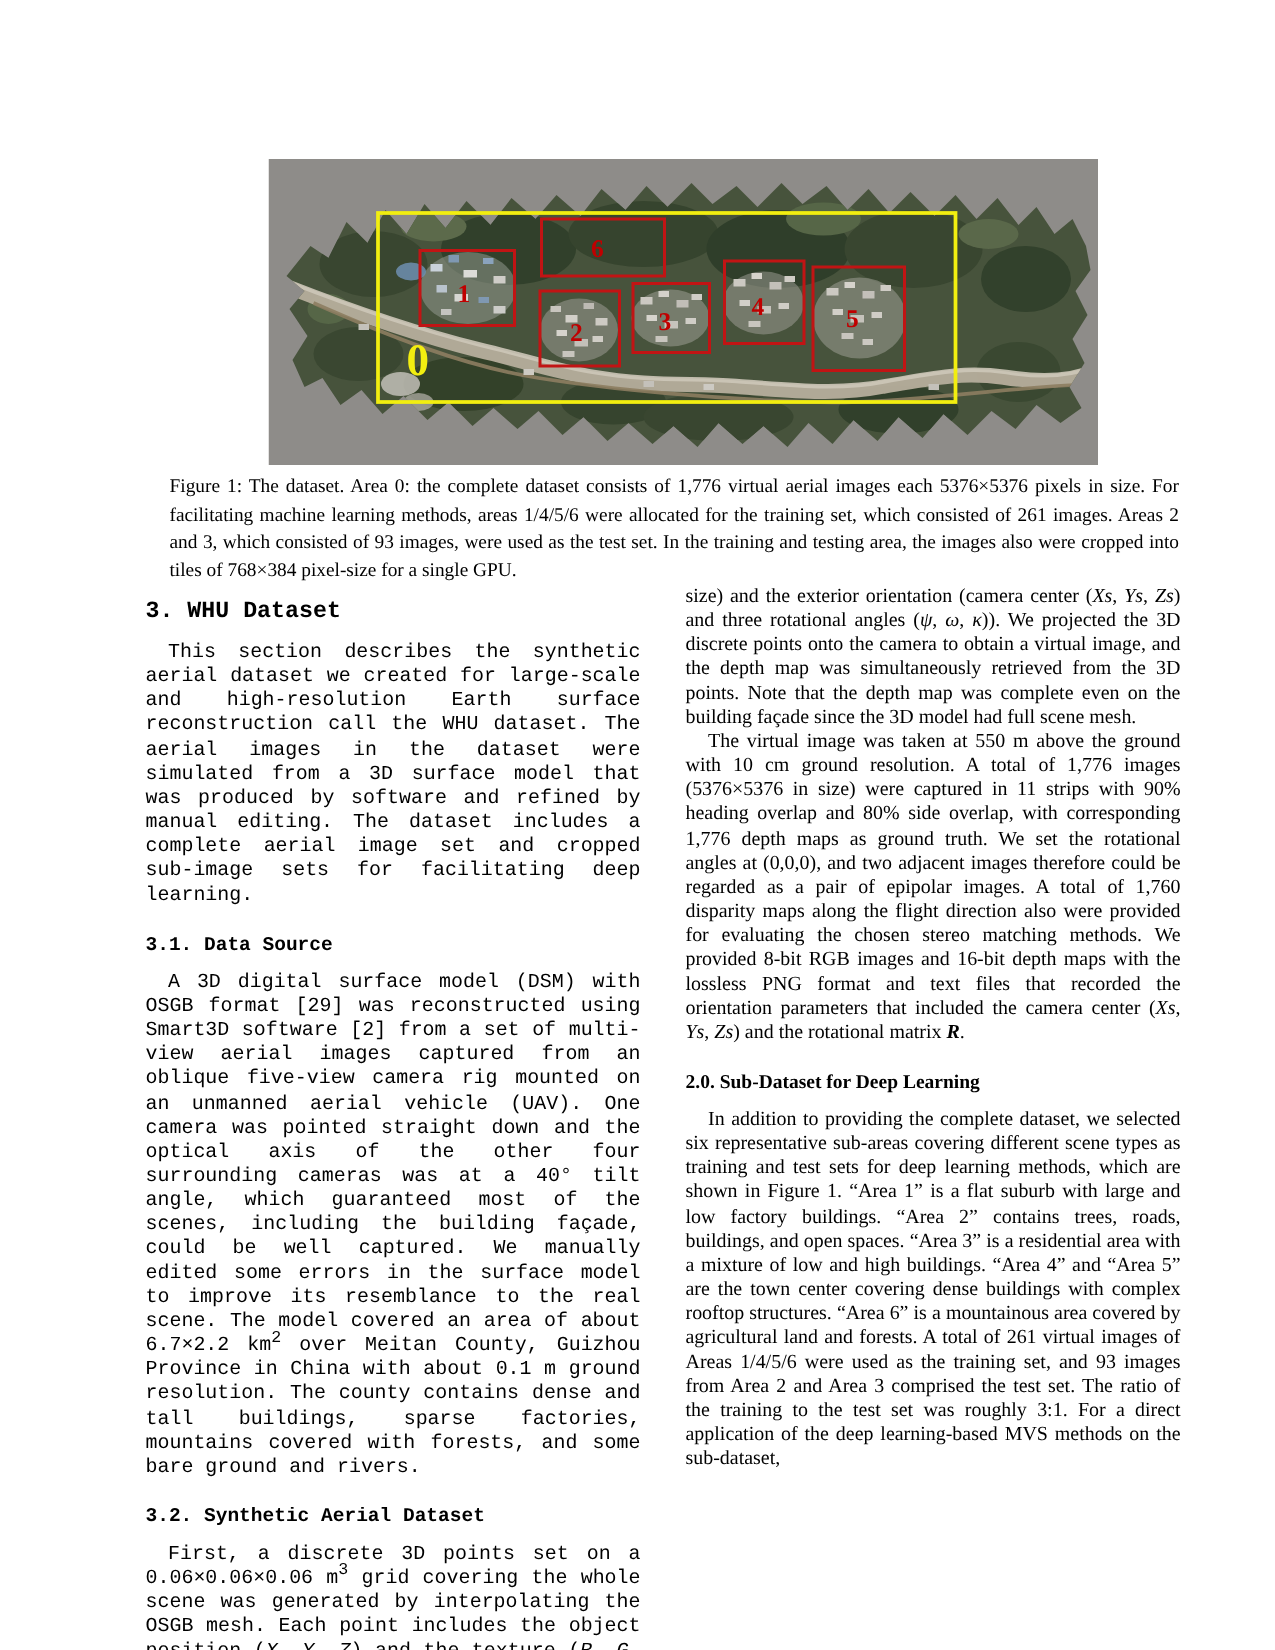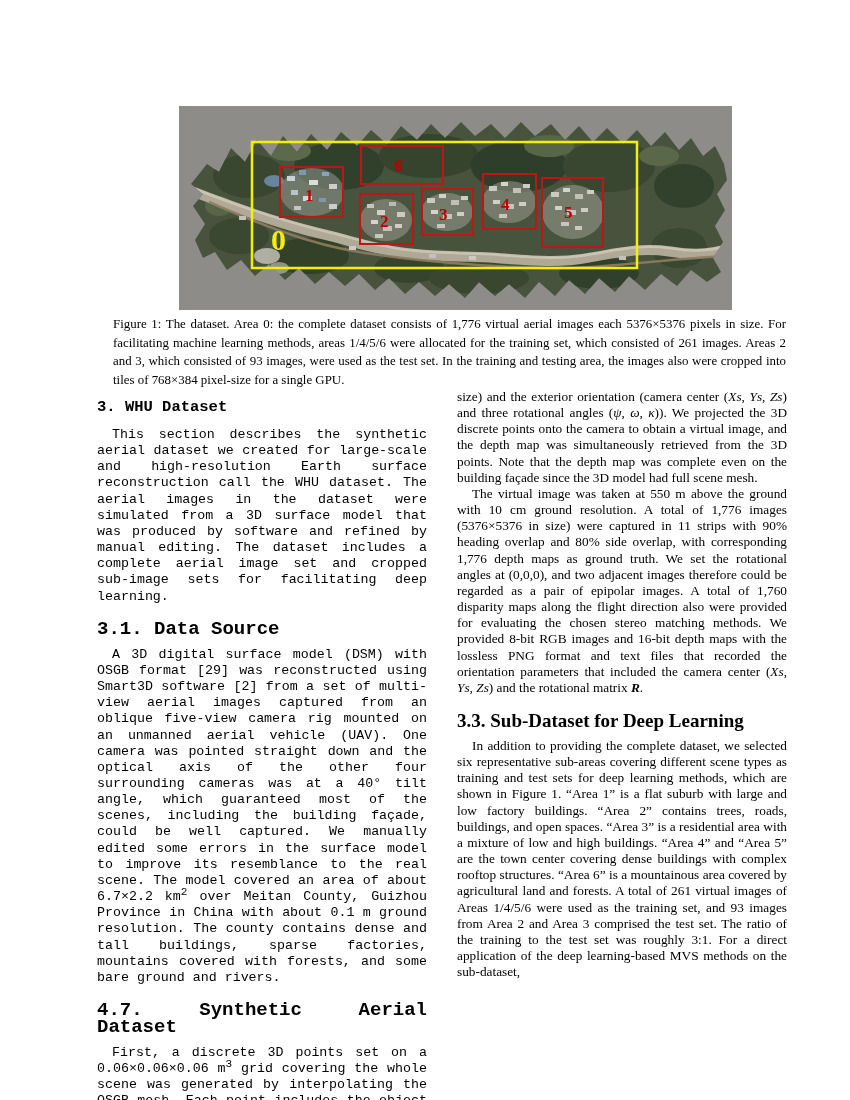--- a/index.html
+++ b/index.html
@@ -21,21 +21,21 @@
   }
 
   
   .col{position:absolute;width:330px;font-size:13.3px;line-height:16.15px;text-align:justify;}
   .col-left{left:97px;top:398px;font-family:Liberation Mono, monospace;}
   .col-right{left:457px;top:389px;}
   .col p{margin:0;text-indent:15px;}
   .col p.noindent{text-indent:0;font-family:Liberation Serif, serif;}
   .col p.flush-end{text-align-last:justify;}
   h2.sec{font-size:15.5px;font-weight:bold;margin:0 0 10px 0;line-height:19px;}
-  h3.subsec{font-size:19px;font-weight:bold;margin:16px 0 9px 0;line-height:17px;}
+  h3.subsec{font-size:13px;font-weight:bold;margin:16px 0 9px 0;line-height:17px;}
   sup,sub{line-height:0;}
 
   .fig-label-serif{font-family:"Liberation Serif", serif;font-weight:bold;}
 </style>
 </head>
 <body>
 
 <div class="page">
 
   <div class="figure-wrap">
@@ -160,24 +160,24 @@
     </svg>
   </div>
 
   <div class="caption">Figure 1: The dataset. Area 0: the complete dataset consists of 1,776 virtual aerial images each 5376×5376 pixels in size. For facilitating machine learning methods, areas 1/4/5/6 were allocated for the training set, which consisted of 261 images. Areas 2 and 3, which consisted of 93 images, were used as the test set. In the training and testing area, the images also were cropped into tiles of 768×384 pixel-size for a single GPU.</div>
 
   <div class="col col-left">
     <h2 class="sec">3. WHU Dataset</h2>
     <p>This section describes the synthetic aerial dataset we created for large-scale and high-resolution Earth surface reconstruction call the WHU dataset. The aerial images in the dataset were simulated from a 3D surface model that was produced by software and refined by manual editing. The dataset includes a complete aerial image set and cropped sub-image sets for facilitating deep learning.</p>
     <h3 class="subsec">3.1. Data Source</h3>
     <p>A 3D digital surface model (DSM) with OSGB format [29] was reconstructed using Smart3D software [2] from a set of multi-view aerial images captured from an oblique five-view camera rig mounted on an unmanned aerial vehicle (UAV). One camera was pointed straight down and the optical axis of the other four surrounding cameras was at a 40° tilt angle, which guaranteed most of the scenes, including the building façade, could be well captured. We manually edited some errors in the surface model to improve its resemblance to the real scene. The model covered an area of about 6.7×2.2 km<sup>2</sup> over Meitan County, Guizhou Province in China with about 0.1 m ground resolution. The county contains dense and tall buildings, sparse factories, mountains covered with forests, and some bare ground and rivers.</p>
-    <h3 class="subsec">4.7. Synthetic Aerial Dataset</h3>
+    <h3 class="subsec">3.2. Synthetic Aerial Dataset</h3>
     <p>First, a discrete 3D points set on a 0.06×0.06×0.06 m<sup>3</sup> grid covering the whole scene was generated by interpolating the OSGB mesh. Each point includes the object position (<i>X</i>, <i>Y</i>, <i>Z</i>) and the texture (<i>R</i>, <i>G</i>, <i>B</i>).</p>
   </div>
 
   <div class="col col-right">
     <p class="noindent">size) and the exterior orientation (camera center (<i>Xs</i>, <i>Ys</i>, <i>Zs</i>) and three rotational angles (<i>ψ</i>, <i>ω</i>, <i>κ</i>)). We projected the 3D discrete points onto the camera to obtain a virtual image, and the depth map was simultaneously retrieved from the 3D points. Note that the depth map was complete even on the building façade since the 3D model had full scene mesh.</p>
     <p>The virtual image was taken at 550 m above the ground with 10 cm ground resolution. A total of 1,776 images (5376×5376 in size) were captured in 11 strips with 90% heading overlap and 80% side overlap, with corresponding 1,776 depth maps as ground truth. We set the rotational angles at (0,0,0), and two adjacent images therefore could be regarded as a pair of epipolar images. A total of 1,760 disparity maps along the flight direction also were provided for evaluating the chosen stereo matching methods. We provided 8-bit RGB images and 16-bit depth maps with the lossless PNG format and text files that recorded the orientation parameters that included the camera center (<i>Xs</i>, <i>Ys</i>, <i>Zs</i>) and the rotational matrix <b><i>R</i></b>.</p>
-    <h3 class="subsec">3.3. Sub-Dataset for Deep Learning</h3>
+    <h3 class="subsec">2.0. Sub-Dataset for Deep Learning</h3>
     <p class="flush-end">In addition to providing the complete dataset, we selected six representative sub-areas covering different scene types as training and test sets for deep learning methods, which are shown in Figure 1. “Area 1” is a flat suburb with large and low factory buildings. “Area 2” contains trees, roads, buildings, and open spaces. “Area 3” is a residential area with a mixture of low and high buildings. “Area 4” and “Area 5” are the town center covering dense buildings with complex rooftop structures. “Area 6” is a mountainous area covered by agricultural land and forests. A total of 261 virtual images of Areas 1/4/5/6 were used as the training set, and 93 images from Area 2 and Area 3 comprised the test set. The ratio of the training to the test set was roughly 3:1. For a direct application of the deep learning-based MVS methods on the sub-dataset,</p>
   </div>
 
 </div>
 
 </body></html>

